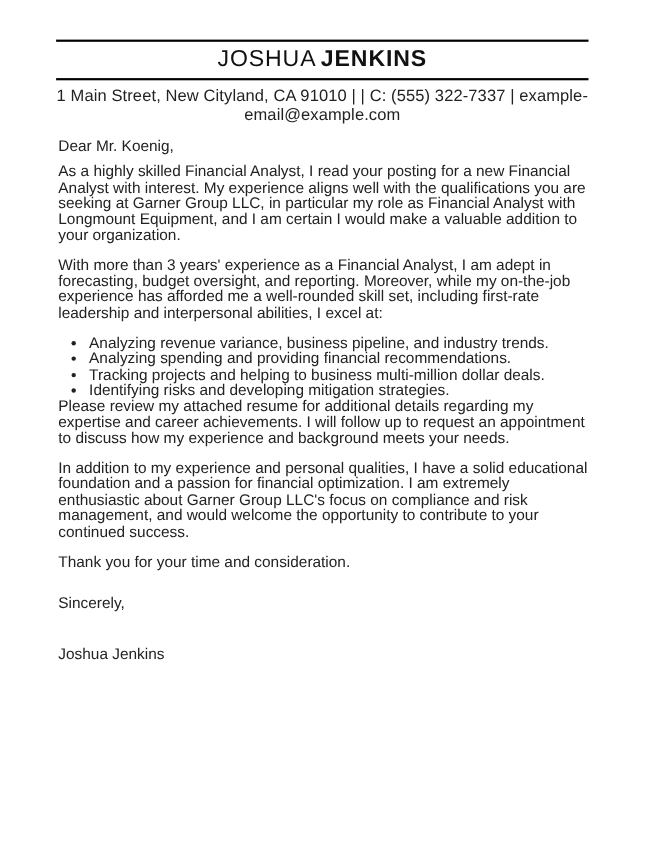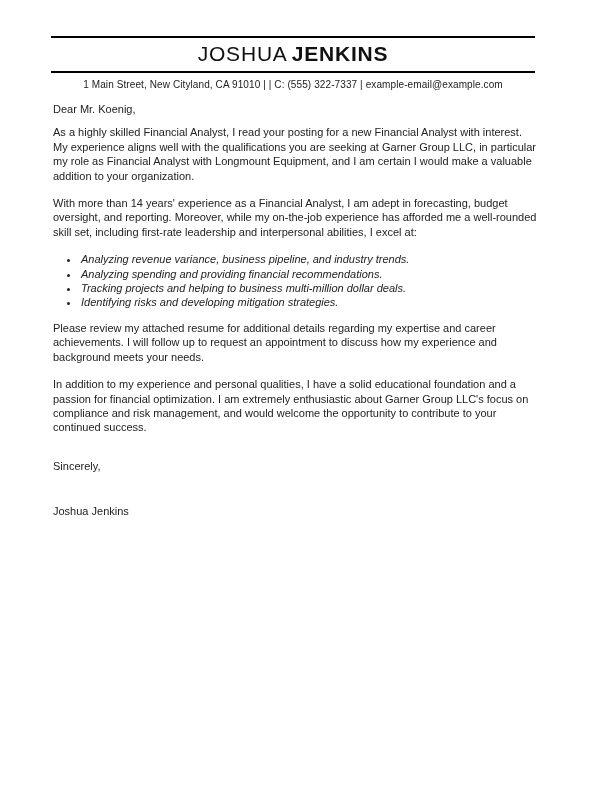--- a/index.html
+++ b/index.html
@@ -36,42 +36,41 @@
     font-weight: 400;
     color: #111111;
     white-space: nowrap;
   }
   .candidate-name .last {
     font-weight: 700;
     margin-left: 4px;
   }
   .contact-line {
     margin-top: 6px;
-    font-size: 10px;
+    font-size: 15px;
     color: #222222;
     letter-spacing: 0.1px;
   }
   
   .letter-body {
     margin: 12px 49px 0 53px;
-    font-size: 11px;
+    font-size: 14px;
     line-height: 14.4px;
     text-align: left;
   }
   .letter-body p {
     margin: 0 0 13px 0;
   }
   .letter-body p.salutation {
     margin-bottom: 9px;
   }
   .letter-body ul {
-    margin: 0 0 11px 0;
+    margin: 0 0 0 0;
     padding: 0 0 0 27px;
     list-style: disc;
-    font-style: italic;
   }
   .letter-body ul li {
     margin: 0;
     padding-left: 1px;
   }
   .letter-body p.thanks {
     margin-bottom: 4px;
   }
   .letter-body p.closing {
     margin-bottom: 31px;
@@ -92,33 +91,34 @@
     <div class="rule"></div>
     <div class="contact-line">1 Main Street, New Cityland, CA 91010 | | C: (555) 322-7337 | example-email@example.com</div>
   </header>
 
   <main class="letter-body">
 
     <p class="salutation">Dear Mr. Koenig,</p>
 
     <p>As a highly skilled Financial Analyst, I read your posting for a new Financial Analyst with interest. My experience aligns well with the qualifications you are seeking at Garner Group LLC, in particular my role as Financial Analyst with Longmount Equipment, and I am certain I would make a valuable addition to your organization.</p>
 
-    <p>With more than 14 years' experience as a Financial Analyst, I am adept in forecasting, budget oversight, and reporting. Moreover, while my on-the-job experience has afforded me a well-rounded skill set, including first-rate leadership and interpersonal abilities, I excel at:</p>
+    <p>With more than 3 years' experience as a Financial Analyst, I am adept in forecasting, budget oversight, and reporting. Moreover, while my on-the-job experience has afforded me a well-rounded skill set, including first-rate leadership and interpersonal abilities, I excel at:</p>
 
     <ul>
       <li>Analyzing revenue variance, business pipeline, and industry trends.</li>
       <li>Analyzing spending and providing financial recommendations.</li>
       <li>Tracking projects and helping to business multi-million dollar deals.</li>
       <li>Identifying risks and developing mitigation strategies.</li>
     </ul>
 
     <p>Please review my attached resume for additional details regarding my expertise and career achievements. I will follow up to request an appointment to discuss how my experience and background meets your needs.</p>
 
     <p>In addition to my experience and personal qualities, I have a solid educational foundation and a passion for financial optimization. I am extremely enthusiastic about Garner Group LLC's focus on compliance and risk management, and would welcome the opportunity to contribute to your continued success.</p>
 
+    <p class="thanks">Thank you for your time and consideration.</p>
 
     <p class="closing">Sincerely,</p>
 
     <p class="signature">Joshua Jenkins</p>
 
   </main>
 
 </div>
 
 </body></html>

